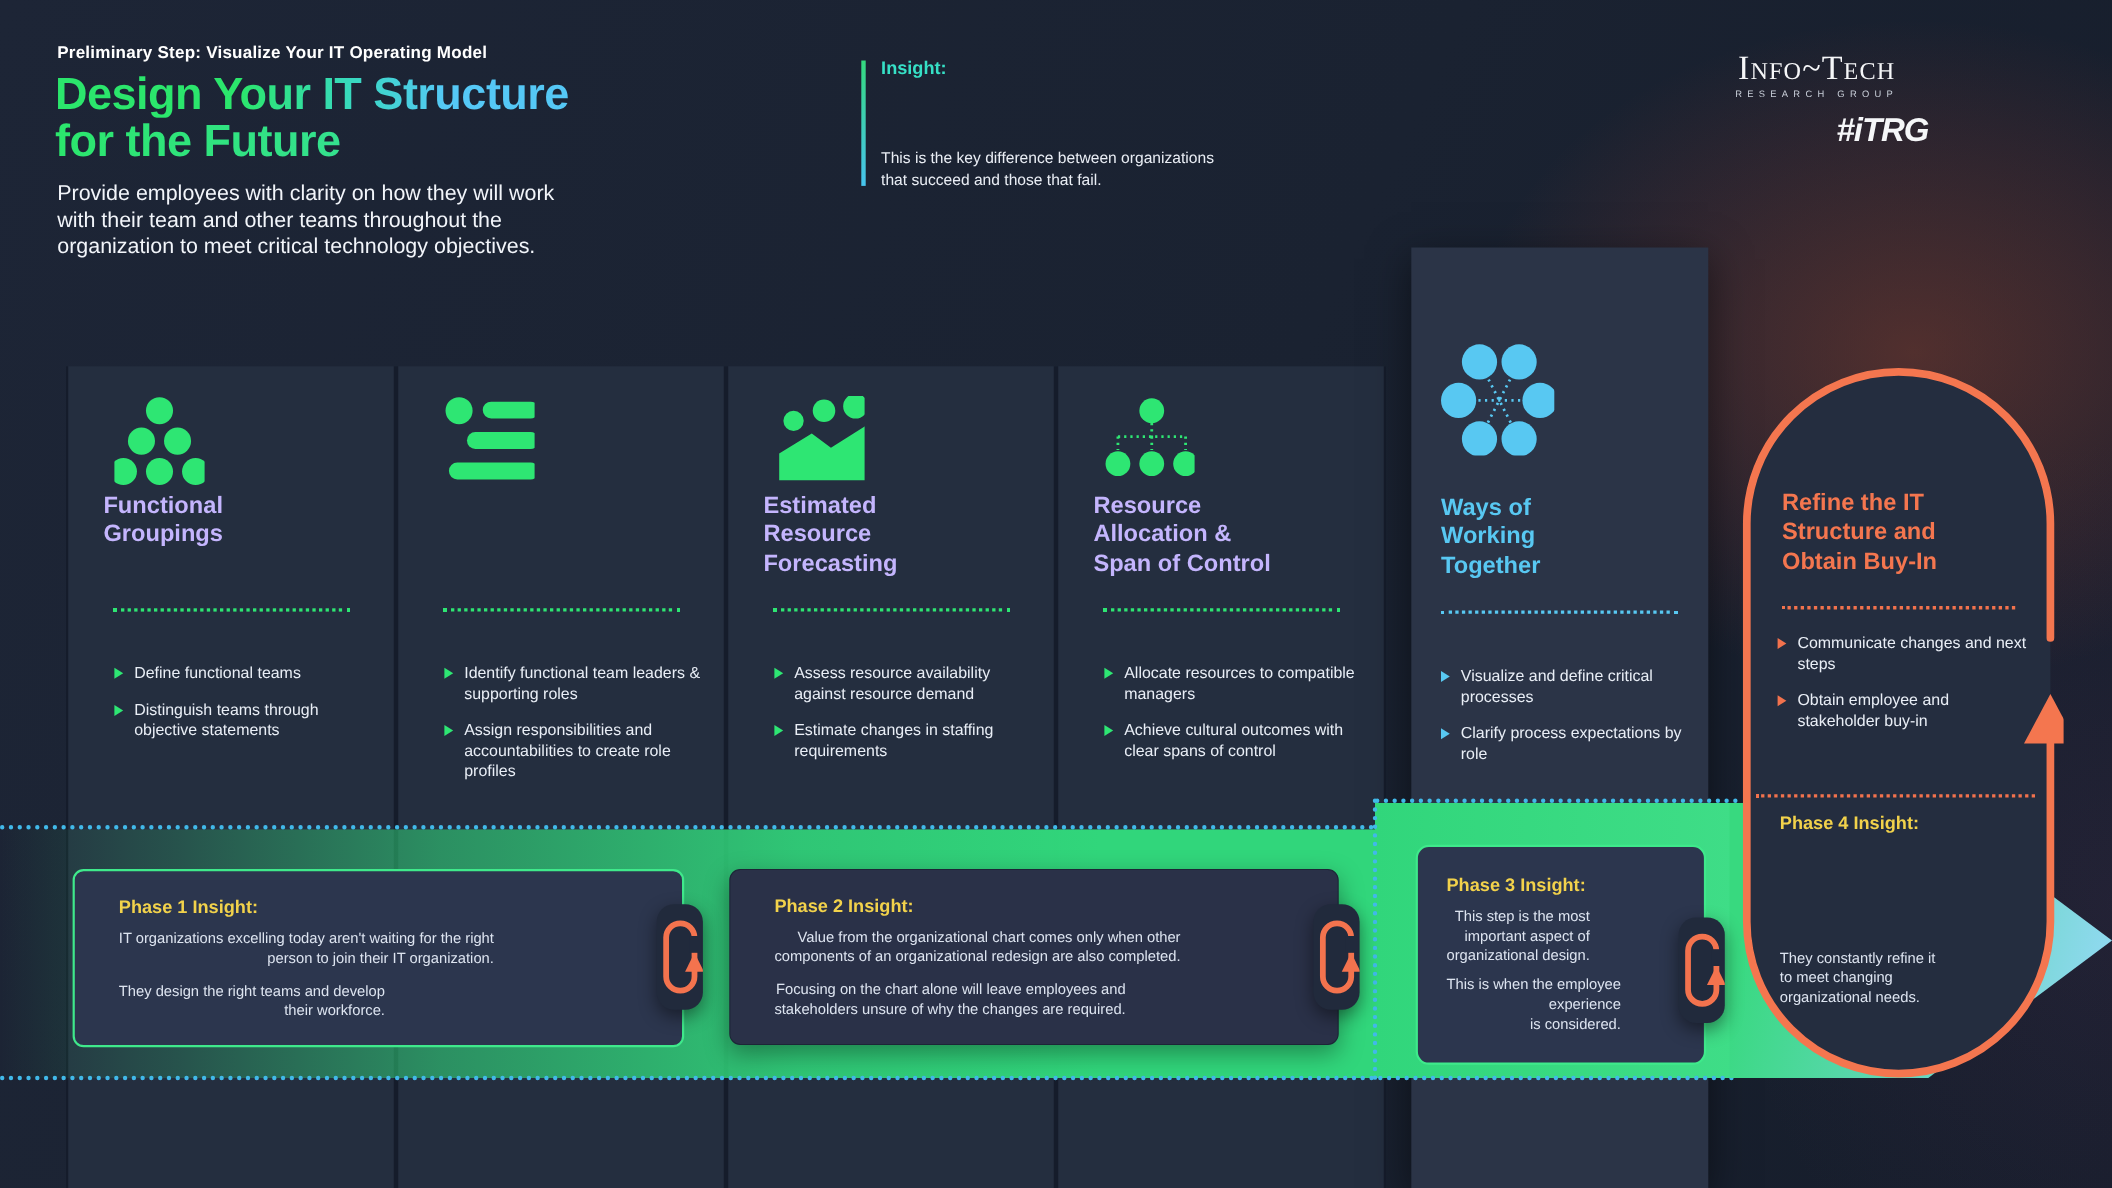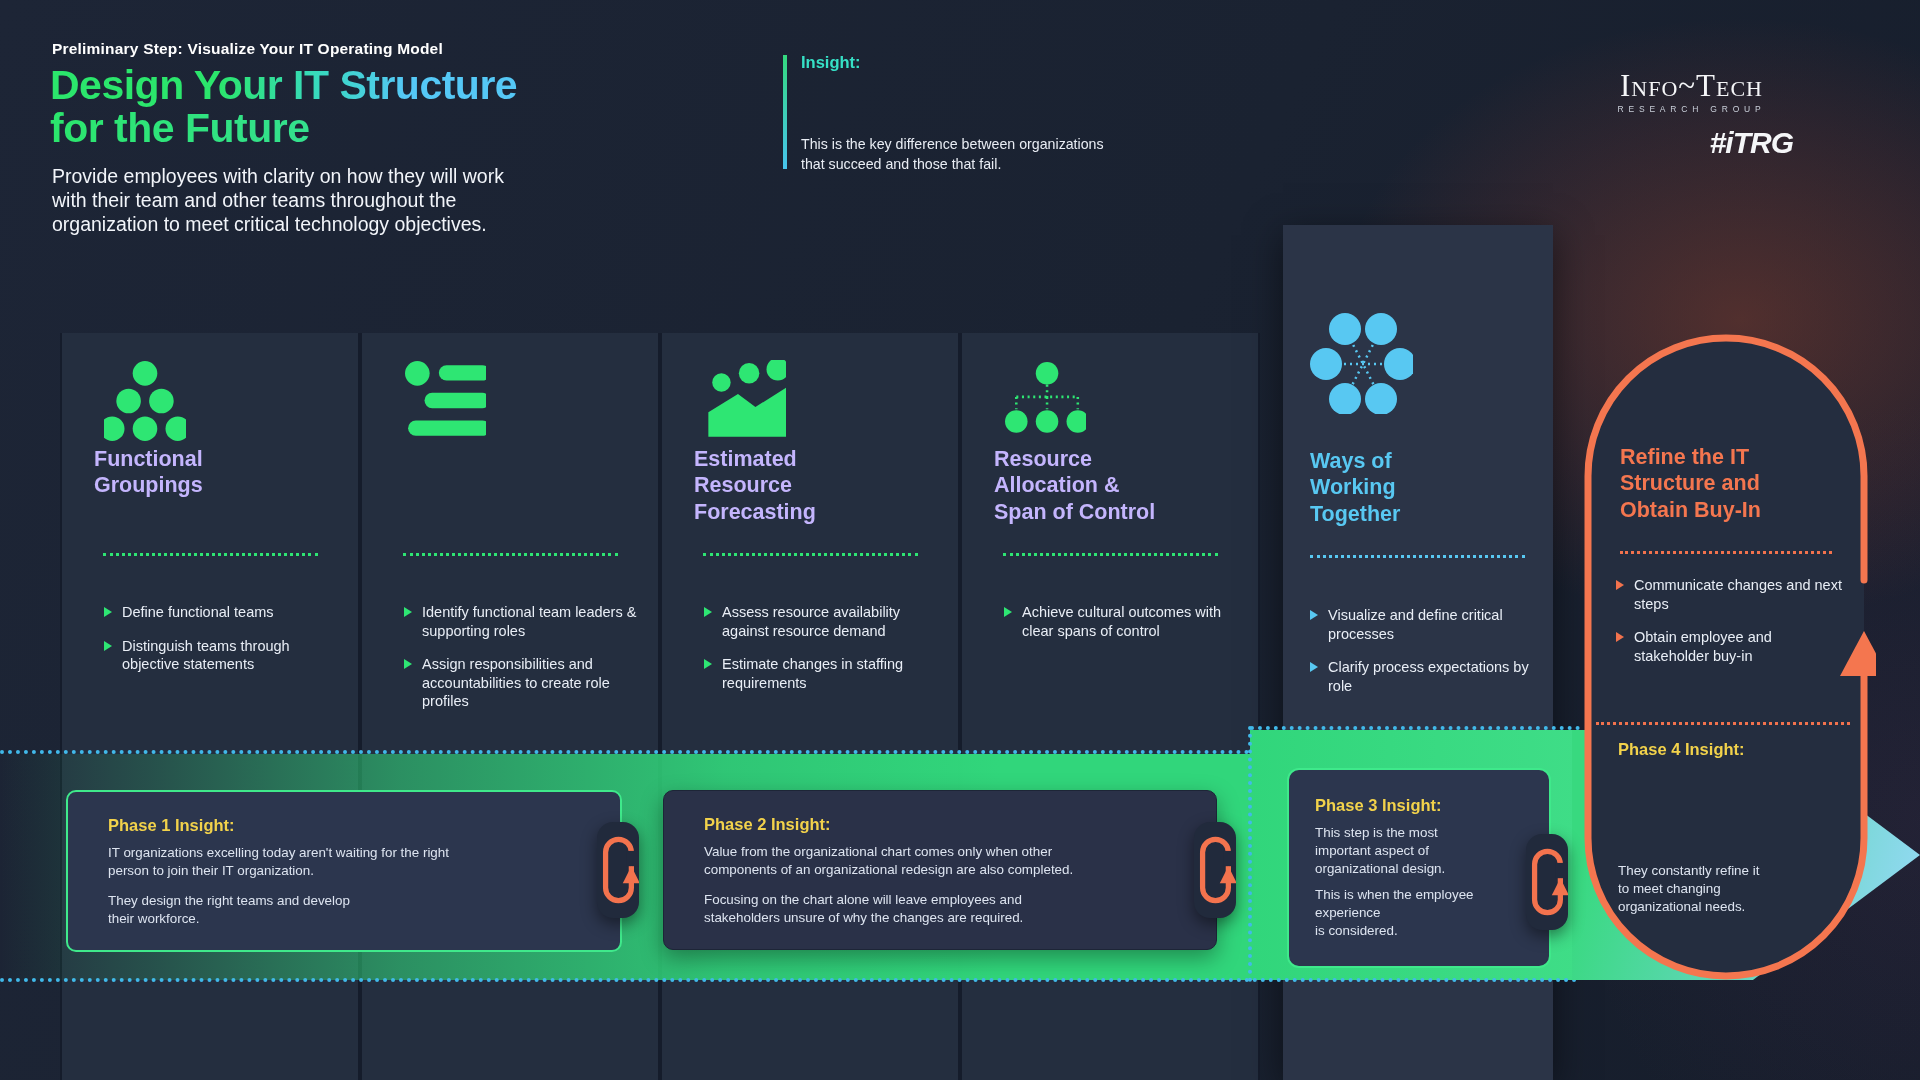--- a/index.html
+++ b/index.html
@@ -16,21 +16,21 @@
   .title span{display:block;-webkit-background-clip:text;background-clip:text;color:transparent;}
   .t1{background-image:linear-gradient(90deg,#2be66c 0%,#2be66c 36%,#38d9c0 58%,#55c8f6 76%);}
   .t2{background-image:linear-gradient(90deg,#2be66c 0%,#34e18e 55%,#3bd9b2 100%);}
   .subtitle{left:52px;top:165px;font-size:19.5px;line-height:1.23;color:#f2f5fa;white-space:pre-line;z-index:2;}
   
   .ins-bar{left:783px;top:55px;width:4px;height:114px;background:linear-gradient(180deg,#34d97e,#47c4ee);z-index:2;}
   .ins-label{left:801px;top:53px;font-size:16.5px;font-weight:700;color:#36e0c6;z-index:2;}
   .ins-p1{left:801px;top:77px;font-size:14.2px;line-height:1.38;color:#e9edf4;white-space:pre-line;z-index:2;}
   .ins-p2{left:801px;top:135px;font-size:14.2px;line-height:1.38;color:#e9edf4;white-space:pre-line;z-index:2;}
   
-  .logo{left:1584px;top:46px;width:215px;text-align:center;z-index:2;color:#f5f6f8;margin-top:24px;}
+  .logo{left:1544px;top:46px;width:215px;text-align:center;z-index:2;color:#f5f6f8;}
   .logo-name{font-family:"Liberation Serif",serif;font-variant:small-caps;font-size:31px;letter-spacing:1px;line-height:1;}
   .logo-sub{font-size:8.5px;letter-spacing:4.8px;margin-top:3px;color:#c9cfd9;}
   .logo-tag{font-size:30px;font-weight:900;font-style:italic;margin-top:12px;text-align:right;padding-right:6px;letter-spacing:-1px;}
   
   .panel{position:absolute;top:333px;width:300px;height:747px;background:#242e3f;
     box-shadow:inset 2px 0 0 #151c2b, inset -2px 0 0 #151c2b;z-index:1;}
   .panel .icon{position:absolute;top:27px;left:44px;}
   .heading{position:absolute;top:113px;left:34px;font-size:21.5px;font-weight:800;line-height:1.23;white-space:pre-line;color:#c4b5fd;}
   .sep{position:absolute;top:220px;left:43px;width:215px;border-top:3px dotted #2ee673;}
   .bullets{position:absolute;top:246px;left:44px;width:238px;margin-top:24px;}
@@ -46,21 +46,21 @@
   
   .band-left{left:0;top:754px;width:1250px;height:226px;z-index:2;
     background:linear-gradient(90deg,rgba(49,214,123,0) 0%,rgba(49,214,123,.22) 13%,rgba(49,214,123,.58) 32%,rgba(49,214,123,.9) 58%,#31d67b 80%);}
   .band-mid{left:1250px;top:730px;width:328px;height:250px;z-index:2;background:linear-gradient(90deg,#31d67b,#3fdd87);}
   .band-tip{left:1572px;top:730px;width:348px;height:250px;z-index:4;
     clip-path:polygon(0 0,52% 0,100% 50%,52% 100%,0 100%);
     background:linear-gradient(105deg,#38d97f 10%,#63d6bb 55%,#93d9f4 95%);}
   .dot-h{height:0;border-top:4px dotted #41b9e9;z-index:3;}
   .dot-v{width:0;border-left:4px dotted #41b9e9;z-index:3;}
   
-  .pbox{position:absolute;background:#2c364e;border-radius:10px;z-index:5;}
+  .pbox{position:absolute;background:#2c364e;border-radius:10px;z-index:5;text-align:right;}
   .pbox.green{border:2.5px solid #3fe98b;}
   .pbox.plain{background:#2a3148;border:1px solid #1d2537;box-shadow:0 8px 22px rgba(0,0,0,.35);}
   .ptitle{position:absolute;font-size:16.5px;font-weight:800;color:#f2d24b;}
   .pbody{position:absolute;font-size:13.4px;line-height:1.36;color:#dde4f0;white-space:pre-line;}
   .loop{position:absolute;width:42px;height:96px;background:#212a3c;border-radius:16px;
     box-shadow:0 6px 16px rgba(0,0,0,.45);z-index:6;}
   
   .capsule-svg{left:1576px;top:328px;z-index:8;}
   .capz{z-index:9;}
   .cap-heading{left:1620px;top:444px;font-size:21.5px;font-weight:800;line-height:1.23;white-space:pre-line;color:#f4764f;}
@@ -190,20 +190,24 @@
           </g>
         </svg>
     </div>
     <div class="heading">Resource
 Allocation &amp;
 Span of Control</div>
     <div class="sep"></div>
     <div class="bullets">
       <div class="bullet">
           <span class="tri"></span>
+          <span>Allocate resources to compatible managers</span>
+        </div>
+      <div class="bullet">
+          <span class="tri"></span>
           <span>Achieve cultural outcomes with clear spans of control</span>
         </div>
     </div>
   </div>
 
   <div class="panel panel5">
     <div class="icon">
       <svg width="104" height="104" viewBox="0 0 104 104">
         <g stroke="#58c8f2" stroke-width="2.5" stroke-dasharray="2,4" fill="none">
           <path d="M36 19 L72 89 M72 19 L36 89 M17 54 L91 54"></path>

